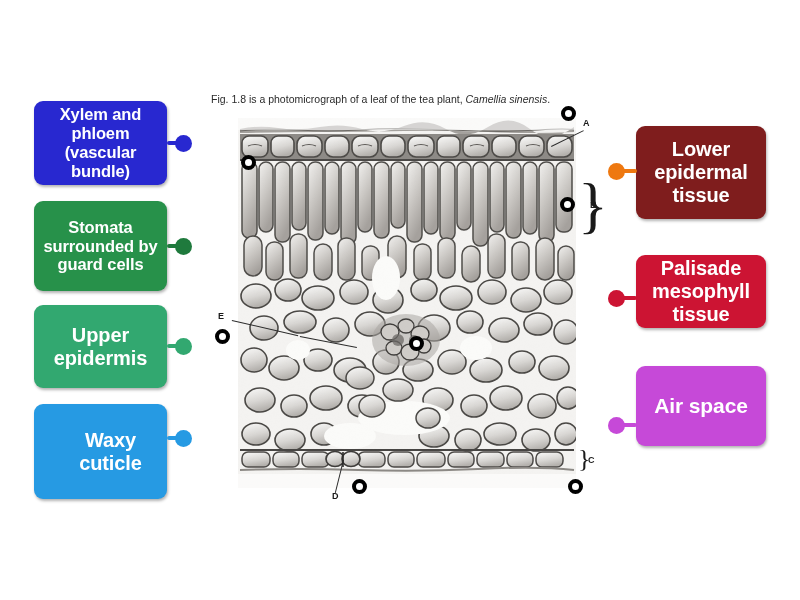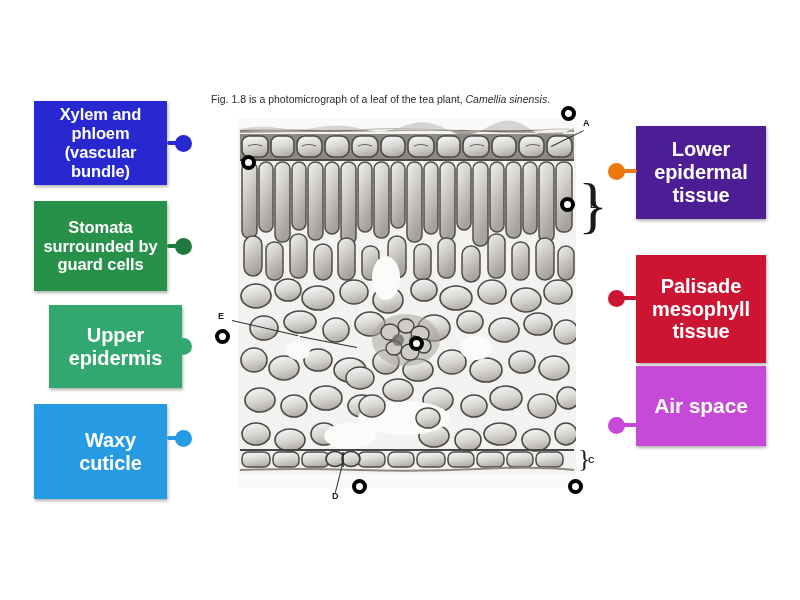--- a/index.html
+++ b/index.html
@@ -20,21 +20,21 @@
   .label-box {
     position: absolute;
     box-sizing: border-box;
     display: flex;
     align-items: center;
     justify-content: center;
     text-align: center;
     color: #ffffff;
     font-weight: bold;
     line-height: 1.14;
-    border-radius: 0;
+    border-radius: 9px;
     padding: 4px 8px;
     box-shadow: 1px 2px 3px rgba(0,0,0,0.30);
     letter-spacing: -0.1px;
   }
   .label-box .txt { display: block; width: 100%; }
 
   
   .connector {
     position: absolute;
     height: 4px;
@@ -352,39 +352,39 @@
   </div>
   <div class="connector" style="left:167px; top:141px; width:17px; background:#2828d0;"></div>
   <div class="knob" style="left:175px; top:135px; background:#2828d0;"></div>
 
   <div class="label-box" style="left:34px; top:201px; width:133px; height:90px; background:#27914a; font-size:16.5px;">
     <span class="txt">Stomata surrounded by guard cells</span>
   </div>
   <div class="connector" style="left:167px; top:244px; width:17px; background:#1f7a3d;"></div>
   <div class="knob" style="left:175px; top:238px; background:#1f7a3d;"></div>
 
-  <div class="label-box" style="left:34px; top:305px; width:133px; height:83px; background:#32a870; font-size:20px;margin-left:15px;">
+  <div class="label-box" style="left:34px; top:305px; width:133px; height:83px; background:#32a870; font-size:20px;">
     <span class="txt">Upper epidermis</span>
   </div>
   <div class="connector" style="left:167px; top:344px; width:17px; background:#32a870;"></div>
   <div class="knob" style="left:175px; top:338px; background:#32a870;"></div>
 
   <div class="label-box" style="left:34px; top:404px; width:133px; height:95px; background:#269ae3; font-size:20px;padding-left:28px;">
     <span class="txt">Waxy cuticle</span>
   </div>
   <div class="connector" style="left:167px; top:436px; width:17px; background:#269ae3;"></div>
   <div class="knob" style="left:175px; top:430px; background:#269ae3;"></div>
 
-  <div class="label-box" style="left:636px; top:126px; width:130px; height:93px; background:#4c1d95; font-size:20px;">
+  <div class="label-box" style="left:636px; top:126px; width:130px; height:93px; background:#7f1d1d; font-size:20px;">
     <span class="txt">Lower epidermal tissue</span>
   </div>
   <div class="connector" style="left:619px; top:169px; width:18px; background:#ee7810;"></div>
   <div class="knob" style="left:608px; top:163px; background:#ee7810;"></div>
 
-  <div class="label-box" style="left:636px; top:255px; width:130px; height:108px; background:#cc1433; font-size:20px;">
+  <div class="label-box" style="left:636px; top:255px; width:130px; height:73px; background:#cc1433; font-size:20px;">
     <span class="txt">Palisade mesophyll tissue</span>
   </div>
   <div class="connector" style="left:619px; top:296px; width:18px; background:#cc1433;"></div>
   <div class="knob" style="left:608px; top:290px; background:#cc1433;"></div>
 
   <div class="label-box" style="left:636px; top:366px; width:130px; height:80px; background:#c649d8; font-size:21px;">
     <span class="txt">Air space</span>
   </div>
   <div class="connector" style="left:619px; top:423px; width:18px; background:#c649d8;"></div>
   <div class="knob" style="left:608px; top:417px; background:#c649d8;"></div>

